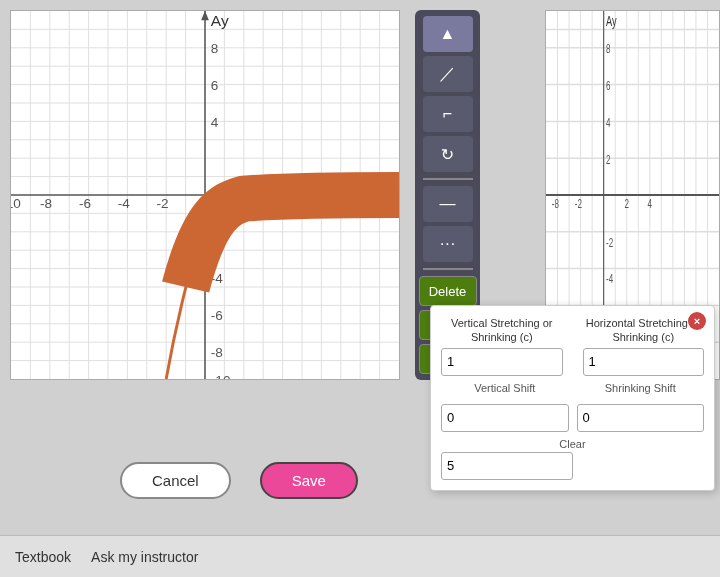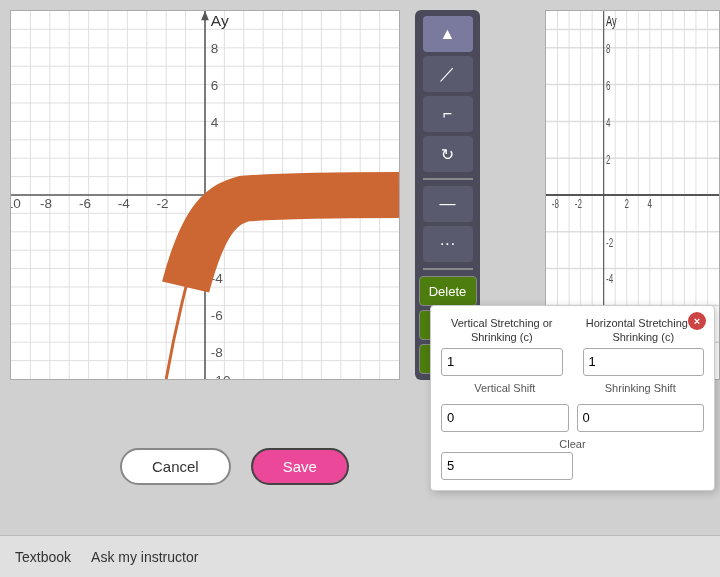--- a/index.html
+++ b/index.html
@@ -201,24 +201,24 @@
     .panel-base-label {
       font-size: 11px;
       color: #555;
       text-align: center;
       margin-bottom: 2px;
     }
 
     
     .bottom-buttons {
       position: absolute;
-      bottom: 92px;
+      bottom: 78px;
       left: 120px;
       display: flex;
-      gap: 20px;
+      gap: 29px;
       z-index: 5;
     }
 
     .btn-cancel {
       padding: 8px 30px;
       border: 2px solid #888;
       background: white;
       border-radius: 20px;
       font-size: 15px;
       cursor: pointer;

